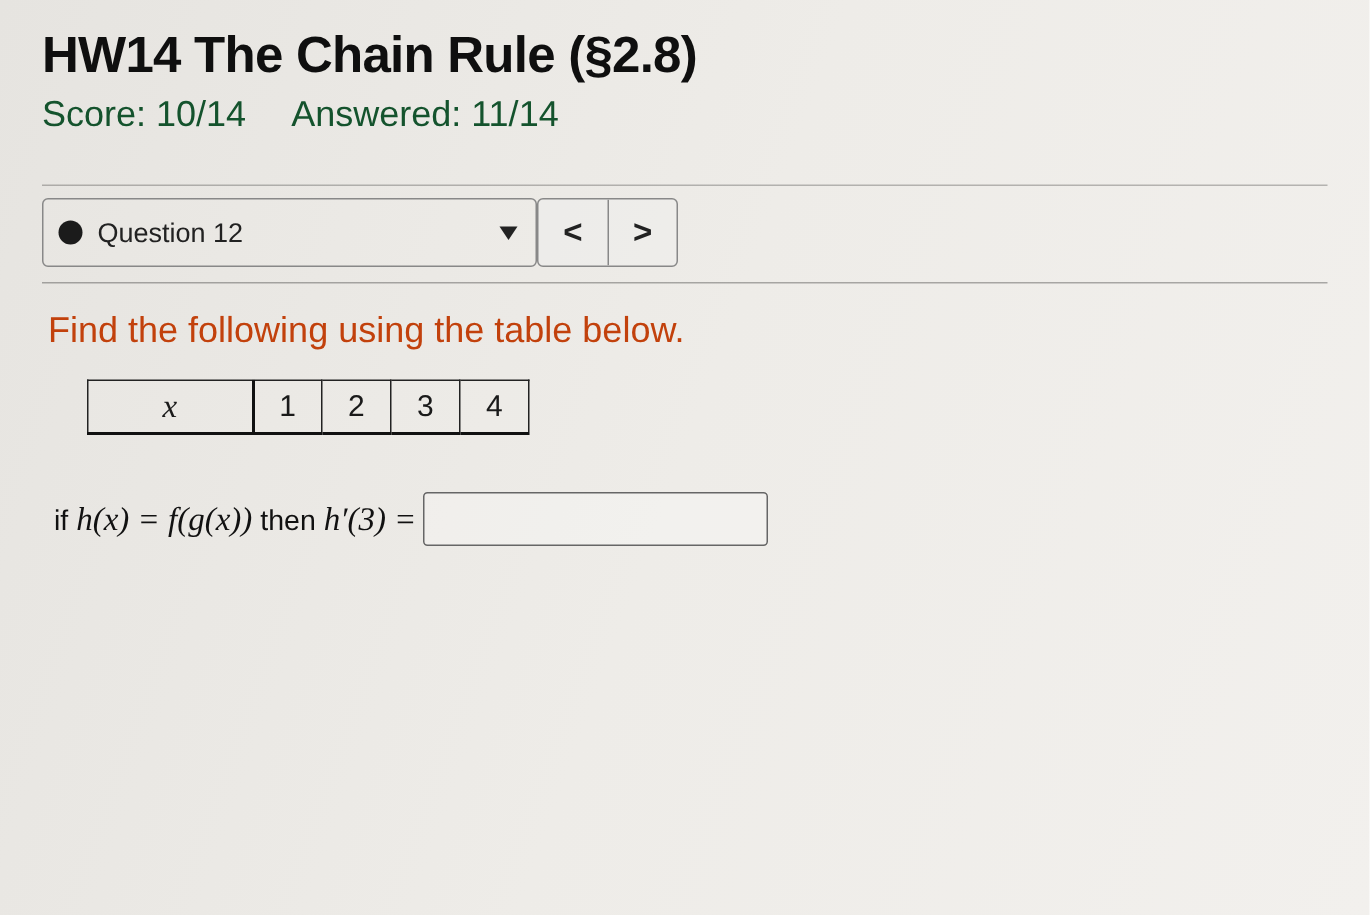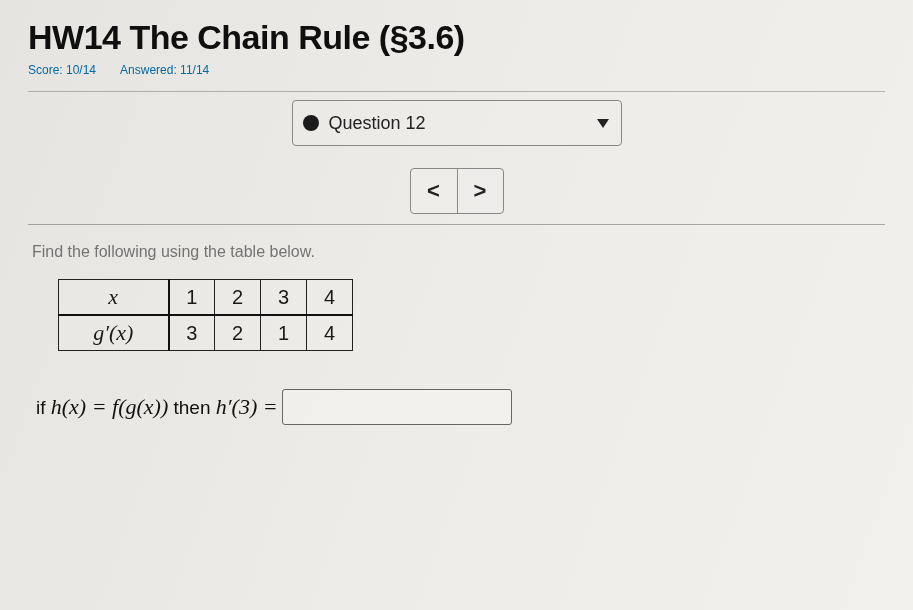--- a/index.html
+++ b/index.html
@@ -17,36 +17,35 @@
     padding: 18px 28px 0 28px;
   }
   .title {
     font-size: 34px;
     font-weight: 800;
     letter-spacing: -0.5px;
     margin: 0 0 6px 0;
     color: #0f0f0f;
   }
   .subline {
-    font-size: 12px;
-    color: #0369a1;
-    margin-bottom: 14px;
+    font-size: 24px;
+    color: #14532d;
+    margin-bottom: 32px;
   }
   .subline .sep { display:inline-block; width:18px; }
   .hr {
     border: none;
     border-top: 1px solid rgba(0,0,0,0.25);
     margin: 2px 0 8px 0;
   }
   .qbar {
     display: flex;
     align-items: center;
-    gap: 22px;
+    gap: 0;
     margin-bottom: 10px;
-    flex-direction: column;
   }
   .qselector {
     display: flex;
     align-items: center;
     justify-content: space-between;
     width: 330px;
     height: 46px;
     border: 1px solid #888;
     border-radius: 4px;
     background: rgba(255,255,255,0.05);
@@ -85,22 +84,22 @@
     background: transparent;
     border: none;
   }
   .navbtn + .navbtn { border-left: 1px solid #888; }
   .hr2 {
     border: none;
     border-top: 1px solid rgba(0,0,0,0.3);
     margin: 4px 0 18px 0;
   }
   .prompt {
-    font-size: 16px;
-    color: #737373;
+    font-size: 24px;
+    color: #c2410c;
     margin: 6px 4px 18px 4px;
   }
   table.dtab {
     border-collapse: collapse;
     margin-left: 30px;
     background: rgba(255,255,255,0.05);
   }
   table.dtab th, table.dtab td {
     border: 1.5px solid #222;
     text-align: center;
@@ -141,21 +140,21 @@
     padding: 0 6px;
     font-size: 18px;
   }
   .mathit { font-style: italic; }
 </style>
 </head>
 <body>
 
 <div class="page">
 
-  <h1 class="title">HW14 The Chain Rule (§3.6)</h1>
+  <h1 class="title">HW14 The Chain Rule (§2.8)</h1>
 
   <div class="subline">
     <span>Score: 10/14</span>
     <span class="sep"></span>
     <span>Answered: 11/14</span>
   </div>
 
   <hr class="hr">
 
   <div class="qbar">
@@ -178,27 +177,20 @@
 
   <table class="dtab">
     <tbody>
         <tr class="hdr">
       <th><span class="mathit">x</span></th>
       <td>1</td>
       <td>2</td>
       <td>3</td>
       <td>4</td>
     </tr>
-    <tr>
-      <th><span class="mathit">g′(x)</span></th>
-      <td>3</td>
-      <td>2</td>
-      <td>1</td>
-      <td>4</td>
-    </tr>
   </tbody>
     </table>
 
   <div class="equationline">
     <span>
       <span class="upright">if </span><span class="mathit">h(x) = f(g(x))</span><span class="upright"> then </span><span class="mathit">h′(3) =</span>
     </span>
     <input class="answerbox" type="text" value="" style="">
   </div>
 

